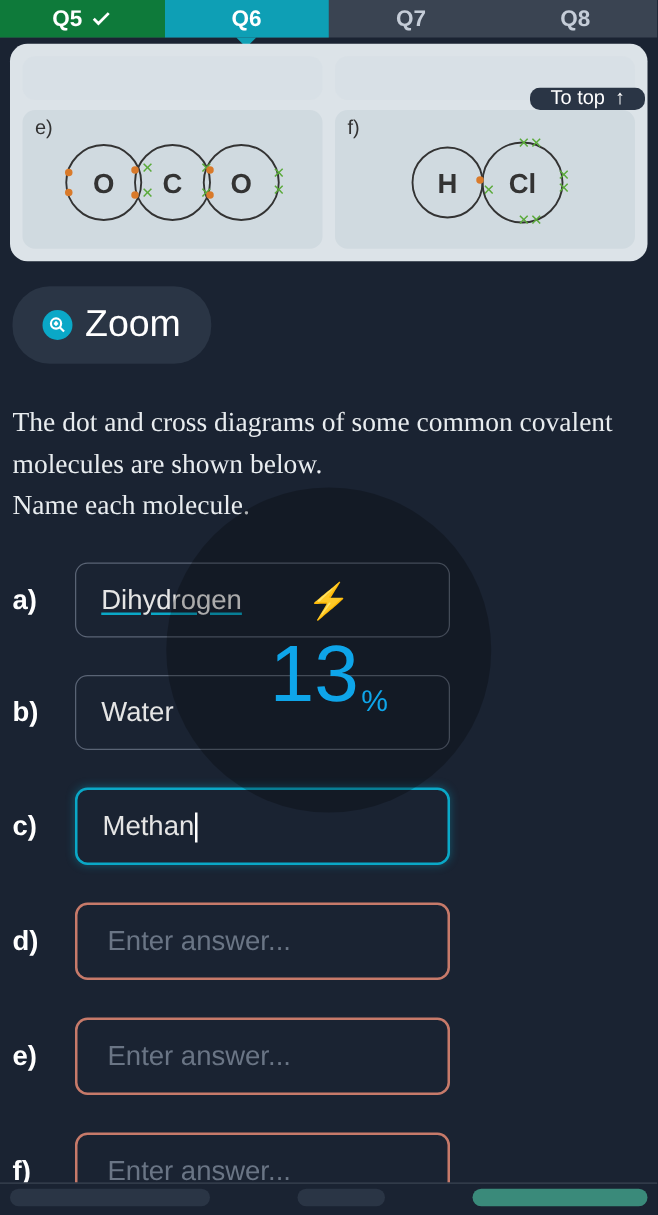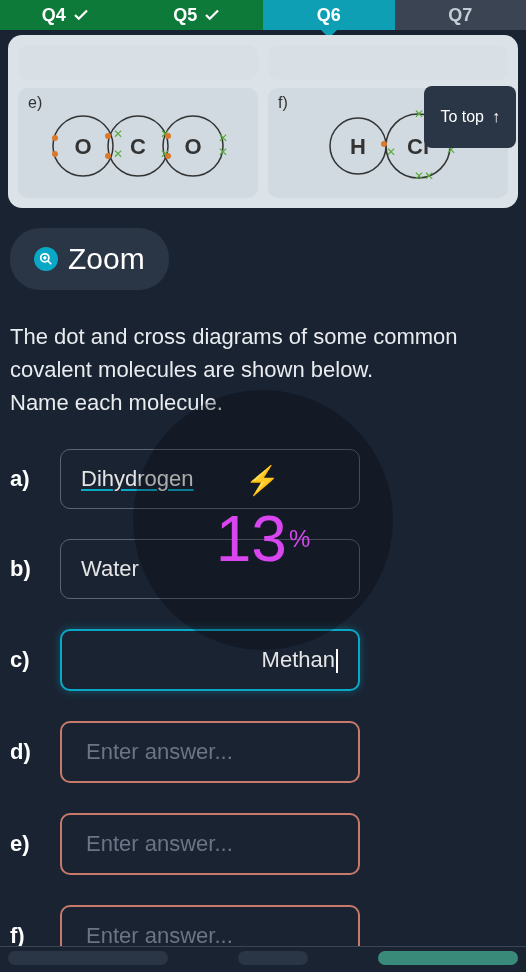--- a/index.html
+++ b/index.html
@@ -63,27 +63,27 @@
       position: absolute;
       top: 6px;
       left: 10px;
       font-size: 16px;
       color: #333;
       font-weight: 500;
     }
     .molecule-svg { width: 100%; height: 90px; }
     .to-top-btn {
       position: fixed;
-      top: 86px;
+      top: 70px;
       right: 10px;
       background: #2a3545;
       color: #fff;
       border: none;
       border-radius: 8px;
-      padding: 22px 16px;
+      padding: 0 16px;
       font-size: 16px;
       display: flex;
       align-items: center;
       gap: 8px;
       cursor: pointer;
       z-index: 10;
       justify-content: space-between;
     }
     .zoom-btn {
       margin: 10px;
@@ -133,21 +133,20 @@
       background: #1a2332;
       border: 1px solid #5a6475;
       border-radius: 10px;
       padding: 16px 20px;
       font-size: 22px;
       color: #e5e5e5;
     }
     .answer-input.active {
       border: 2px solid #0aa8c7;
       box-shadow: 0 0 8px rgba(10,168,199,0.4);
-      text-align: right;
     }
     .answer-input.empty {
       border: 2px solid #c77a6a;
       padding-left: 24px;
     }
     .answer-input::placeholder { color: #6a7585; }
     .autocorrect {
       text-decoration: underline;
       text-decoration-color: #0aa8c7;
       text-decoration-thickness: 2px;
@@ -166,23 +165,23 @@
       flex-direction: column;
       align-items: center;
       justify-content: center;
       pointer-events: none;
       z-index: 5;
     }
     .bolt-icon { font-size: 28px; color: #fff; margin-bottom: 5px; }
     .battery-pct {
       font-size: 64px;
       font-weight: 300;
-      color: #d946ef;
-      display: flex;
-      align-items: center;
+      color: #0ea5e9;
+      display: flex;
+      align-items: flex-end;
     }
     .battery-pct-sign { font-size: 24px; margin-left: 2px; }
     .cursor-caret {
       display: inline-block;
       width: 2px;
       height: 24px;
       background: #fff;
       vertical-align: middle;
       margin-left: 1px;
     }
@@ -207,36 +206,33 @@
     .bottom-btn.mid { width: 70px; }
     .bottom-btn.right { background: #3a8a7a; width: 140px; }
   </style>
 </head>
 <body>
 
 
 
 <div class="tabs">
   <div class="tab completed">
-    <span>Q4</span>
-    <svg class="check-icon" viewBox="0 0 24 24" fill="none" stroke="#fff" stroke-width="3">
-        <polyline points="4,12 9,17 20,6"></polyline>
-      </svg>
-  </div>
-  <div class="tab completed">
     <span>Q5</span>
     <svg class="check-icon" viewBox="0 0 24 24" fill="none" stroke="#fff" stroke-width="3">
         <polyline points="4,12 9,17 20,6"></polyline>
       </svg>
   </div>
   <div class="tab active">
     <span>Q6</span>
   </div>
   <div class="tab">
     <span>Q7</span>
+  </div>
+  <div class="tab">
+    <span>Q8</span>
   </div>
 </div>
 
 <div class="diagram-area">
   <div class="diagram-row">
     <div class="diagram-cell blurred"></div>
     <div class="diagram-cell blurred"></div>
   </div>
   <div class="diagram-row" style="margin-top:8px;">
     <div class="diagram-cell">
@@ -292,21 +288,21 @@
     <svg width="14" height="14" viewBox="0 0 24 24" fill="none" stroke="#fff" stroke-width="3">
         <circle cx="10" cy="10" r="7"></circle>
         <line x1="15" y1="15" x2="21" y2="21"></line>
         <line x1="7" y1="10" x2="13" y2="10"></line>
         <line x1="10" y1="7" x2="10" y2="13"></line>
       </svg>
   </span>
   <span>Zoom</span>
 </button>
 
-<div class="question-text" style="white-space:pre-line;">The dot and cross diagrams of some common covalent molecules are shown below.
+<div class="question-text" style="white-space:pre-line;font-family:Liberation Serif, serif;">The dot and cross diagrams of some common covalent molecules are shown below.
 Name each molecule.</div>
 
 <div class="answer-row">
   <span class="answer-label">a)</span>
   <div class="answer-input">
     <span class="autocorrect">Dihydrogen</span>
   </div>
 </div>
 
 <div class="answer-row">

